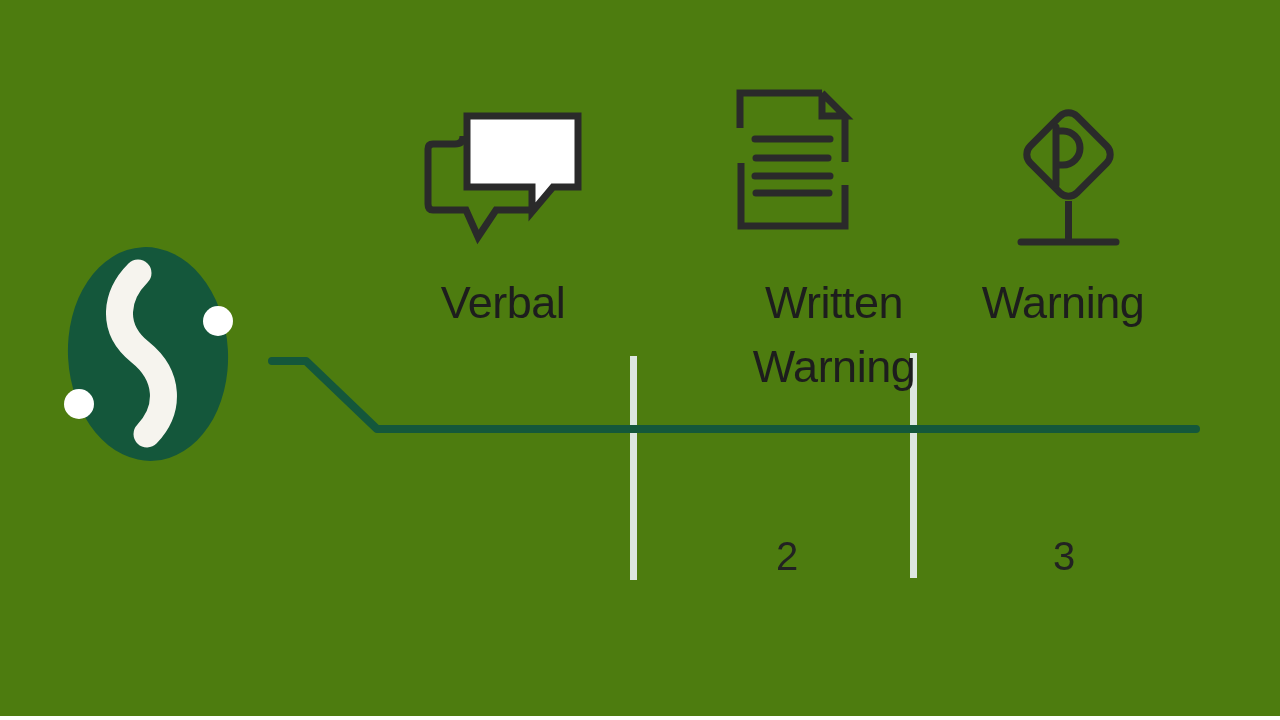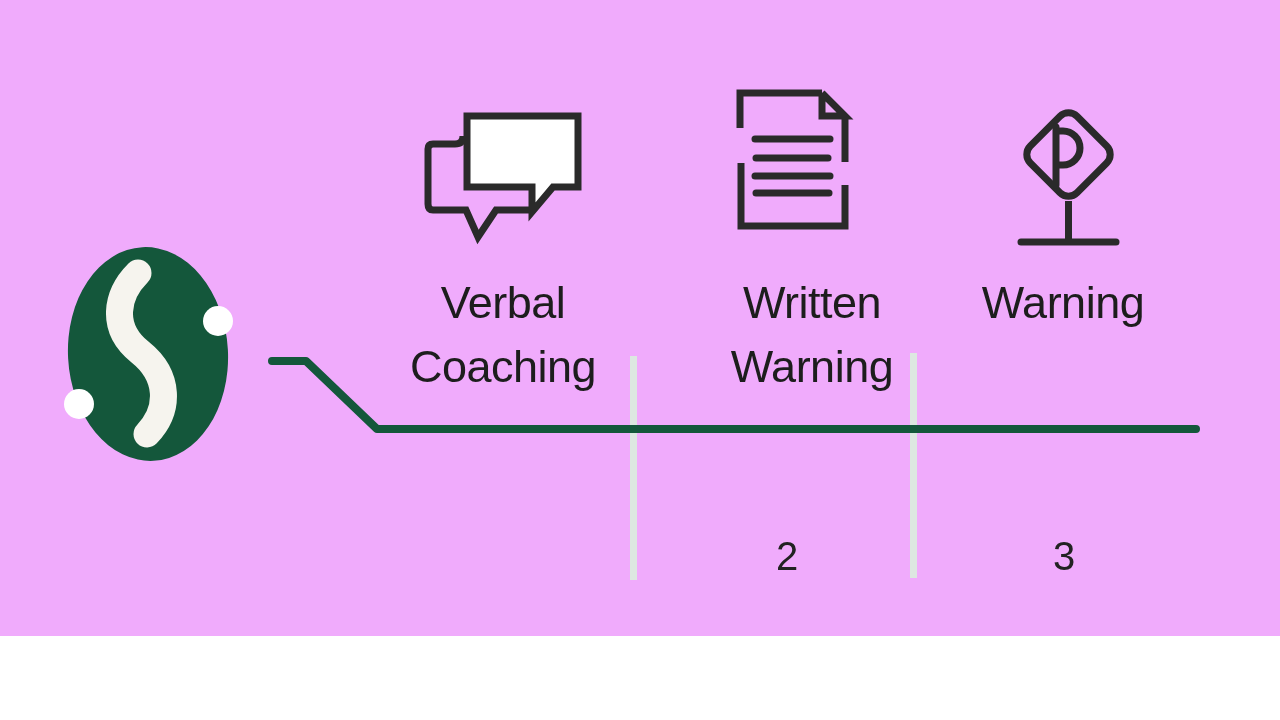--- a/index.html
+++ b/index.html
@@ -3,44 +3,44 @@
 <meta charset="utf-8">
 <style>
   html, body {
     margin: 0;
     padding: 0;
     background: #ffffff;
   }
   .canvas {
     position: relative;
     width: 1280px;
-    height: 636px;
+    height: 716px;
     overflow: hidden;
-    background: #f0abfc;
+    background: #4d7c0f;
     font-family: "Liberation Sans", "DejaVu Sans", sans-serif;
   }
   .diagram-svg {
     position: absolute;
     left: 0;
     top: 0;
     width: 1280px;
     height: 720px;
   }
   .stage-label {
     position: absolute;
     top: 271px;
     width: 360px;
     text-align: center;
     font-size: 45px;
     line-height: 64px;
     letter-spacing: -0.5px;
     color: #1d1d1d;
   }
   .stage-label.pos-1 { left: 323px; }
-  .stage-label.pos-2 { left: 632px; }
+  .stage-label.pos-2 { left: 654px; }
   .stage-label.pos-3 { left: 883px; }
   .stage-number {
     position: absolute;
     top: 534px;
     width: 100px;
     text-align: center;
     font-size: 40px;
     color: #222222;
   }
   .stage-number.pos-2 { left: 737px; }
@@ -86,21 +86,20 @@
     <g fill="none" stroke-width="7" stroke="#2a2a2a">
       <rect x="1035.5" y="121.5" width="66" height="66" rx="12" transform="rotate(45 1068.5 154.5)"></rect>
       <path stroke-linecap="round" d="M1056 127 L1056 185 M1056 131 L1063 131 A17 17 0 0 1 1063 165 L1056 165"></path>
       <path d="M1068.5 201 L1068.5 242"></path>
       <path stroke-linecap="round" d="M1021 242 L1116 242"></path>
     </g>
   </svg>
 
   <div class="stage-label pos-1">
     <div>Verbal</div>
-    <div>Coaching</div>
   </div>
   <div class="stage-label pos-2">
     <div>Written</div>
     <div>Warning</div>
   </div>
   <div class="stage-label pos-3">
     <div>Warning</div>
   </div>
 
   <div class="stage-number pos-2">2</div>

